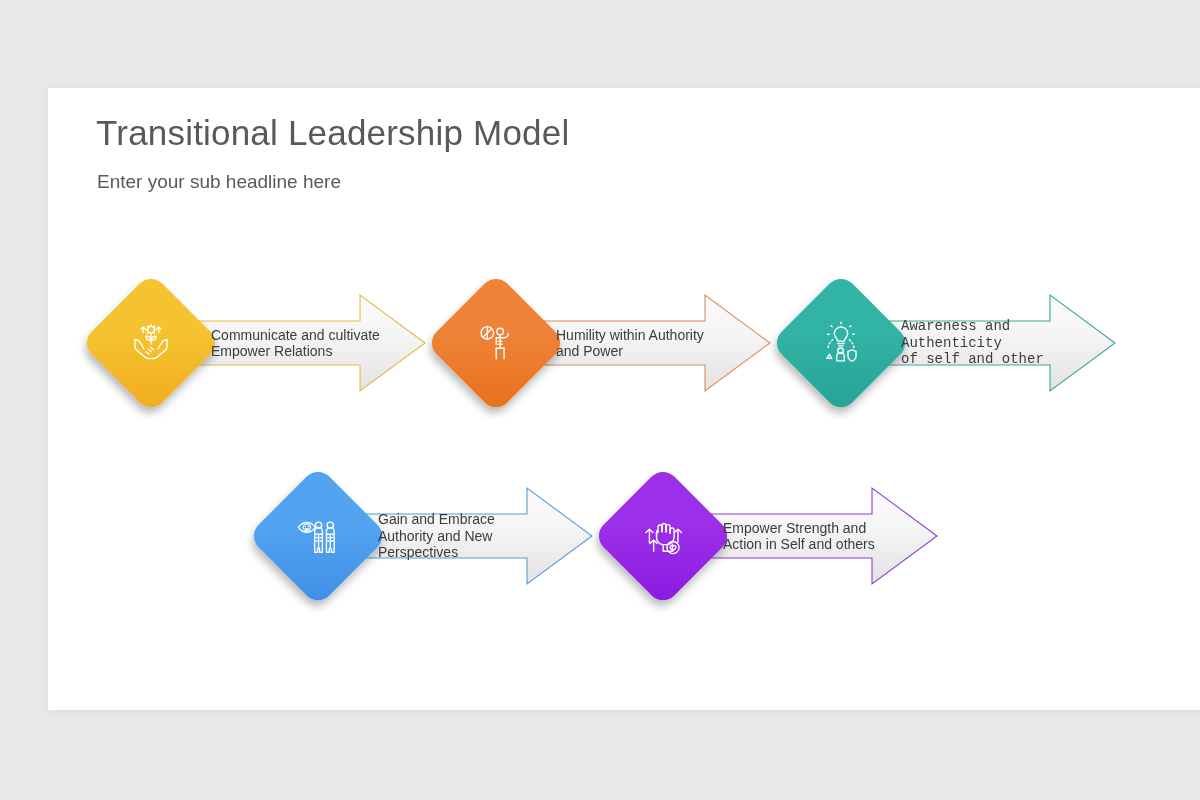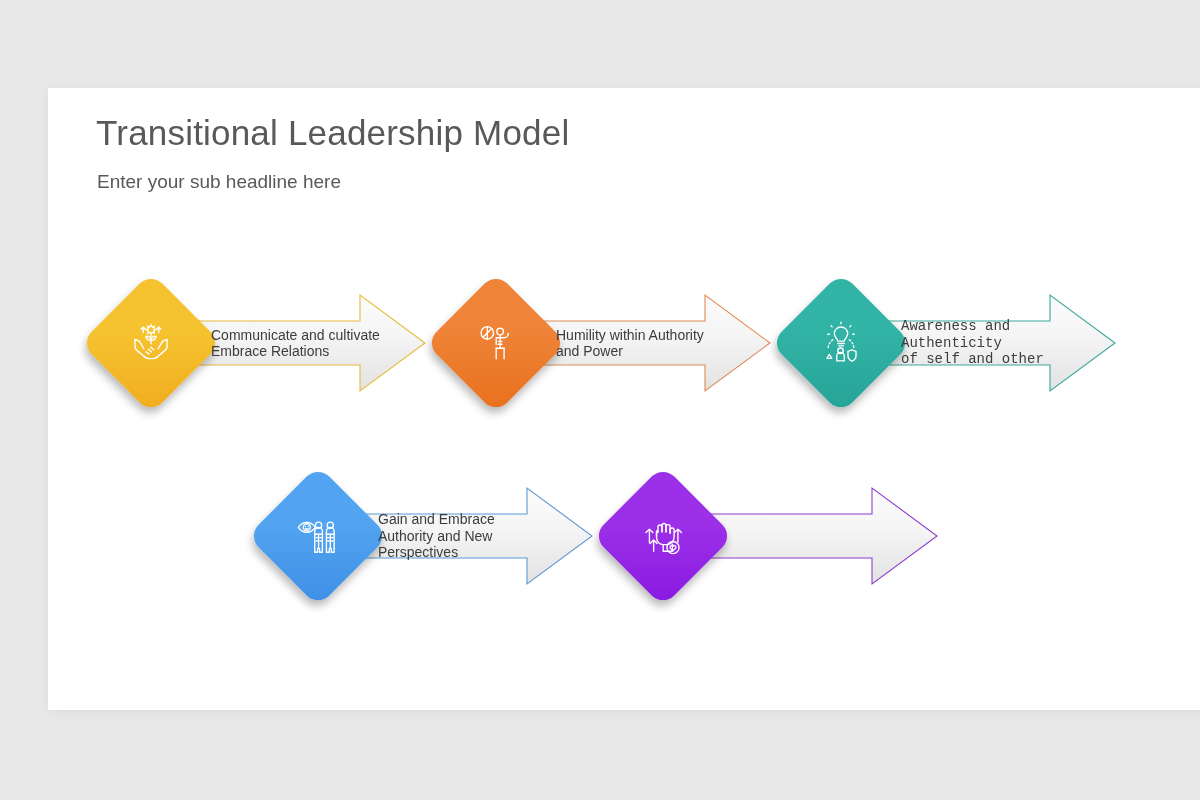--- a/index.html
+++ b/index.html
@@ -146,21 +146,21 @@
           <stop offset="0%" stop-color="#fcfcfc"></stop>
           <stop offset="45%" stop-color="#f4f4f4"></stop>
           <stop offset="100%" stop-color="#e2e2e2"></stop>
         </linearGradient>
       </defs>
       <path d="M0,28 L176,28 L176,2 L241,50 L176,98 L176,72 L0,72 Z" fill="url(#ag1)" stroke="#e8b93c" stroke-width="1.1" stroke-linejoin="miter" vector-effect="non-scaling-stroke"></path>
     </svg>
         </div>
         <div class="step-label">
           <div>Communicate and cultivate</div>
-          <div>Embrace Relations</div>
+          <div>Empower Relations</div>
         </div>
         <div class="diamond-wrap">
           <div class="diamond" style="background: linear-gradient(135deg, rgb(245, 195, 48) 0%, rgb(245, 195, 48) 42%, rgb(240, 171, 30) 100%);"></div>
           <div class="diamond-icon">
     <svg viewBox="0 0 48 48" fill="none" stroke="#ffffff" stroke-width="1.5" stroke-linecap="round" stroke-linejoin="round">
       <circle cx="24" cy="9.5" r="3.6"></circle>
       <path d="M24 5.9v-2.2M24 13.1v2.2M20.4 9.5h-2.2M27.6 9.5h2.2
                M21.5 7 20 5.5M26.5 7 28 5.5M21.5 12 20 13.5M26.5 12 28 13.5"></path>
       <path d="M15.5 12.5v-6M13.3 8.7l2.2-2.2 2.2 2.2"></path>
       <path d="M32.5 12.5v-6M30.3 8.7l2.2-2.2 2.2 2.2"></path>
@@ -293,20 +293,24 @@
       <defs>
         <linearGradient id="ag5" x1="0" y1="0" x2="0" y2="1">
           <stop offset="0%" stop-color="#fcfcfc"></stop>
           <stop offset="45%" stop-color="#f4f4f4"></stop>
           <stop offset="100%" stop-color="#e2e2e2"></stop>
         </linearGradient>
       </defs>
       <path d="M0,28 L176,28 L176,2 L241,50 L176,98 L176,72 L0,72 Z" fill="url(#ag5)" stroke="#8e3fd1" stroke-width="1.1" stroke-linejoin="miter" vector-effect="non-scaling-stroke"></path>
     </svg>
         </div>
+        <div class="step-label">
+          <div>Empower Strength and</div>
+          <div>Action in Self and others</div>
+        </div>
         <div class="diamond-wrap">
           <div class="diamond" style="background: linear-gradient(135deg, rgb(155, 48, 232) 0%, rgb(155, 48, 232) 42%, rgb(138, 24, 224) 100%);"></div>
           <div class="diamond-icon">
     <svg viewBox="0 0 48 48" fill="none" stroke="#ffffff" stroke-width="1.5" stroke-linecap="round" stroke-linejoin="round">
       <path d="M18.5 20.3v-6.1c0-1.2 1-2.2 2.2-2.2s2.2 1 2.2 2.2v5.2"></path>
       <path d="M22.9 19.4v-6.8c0-1.2 1-2.2 2.2-2.2s2.2 1 2.2 2.2v6.8"></path>
       <path d="M27.3 19.6v-5.8c0-1.2 1-2.2 2.2-2.2s2.2 1 2.2 2.2v7"></path>
       <path d="M31.7 21.1v-3.6c0-1.2 1-2.2 2.2-2.2s2.2 1 2.2 2.2v7.6
                c0 4.6-3.7 8.3-8.3 8.3h-3.4c-4.1 0-7.4-3.3-7.4-7.4v-7.6"></path>
       <path d="M16.9 24v-3.6c0-1 .8-1.9 1.9-1.9"></path>

